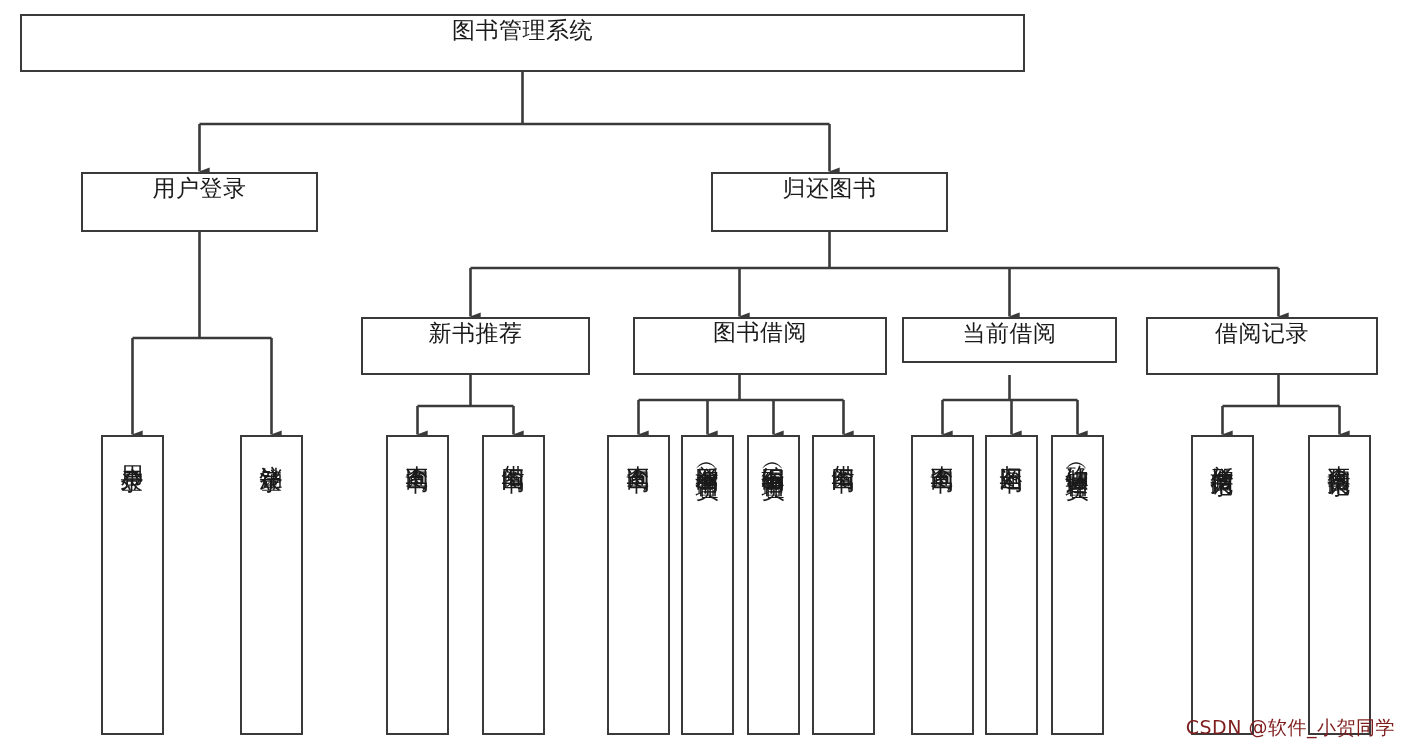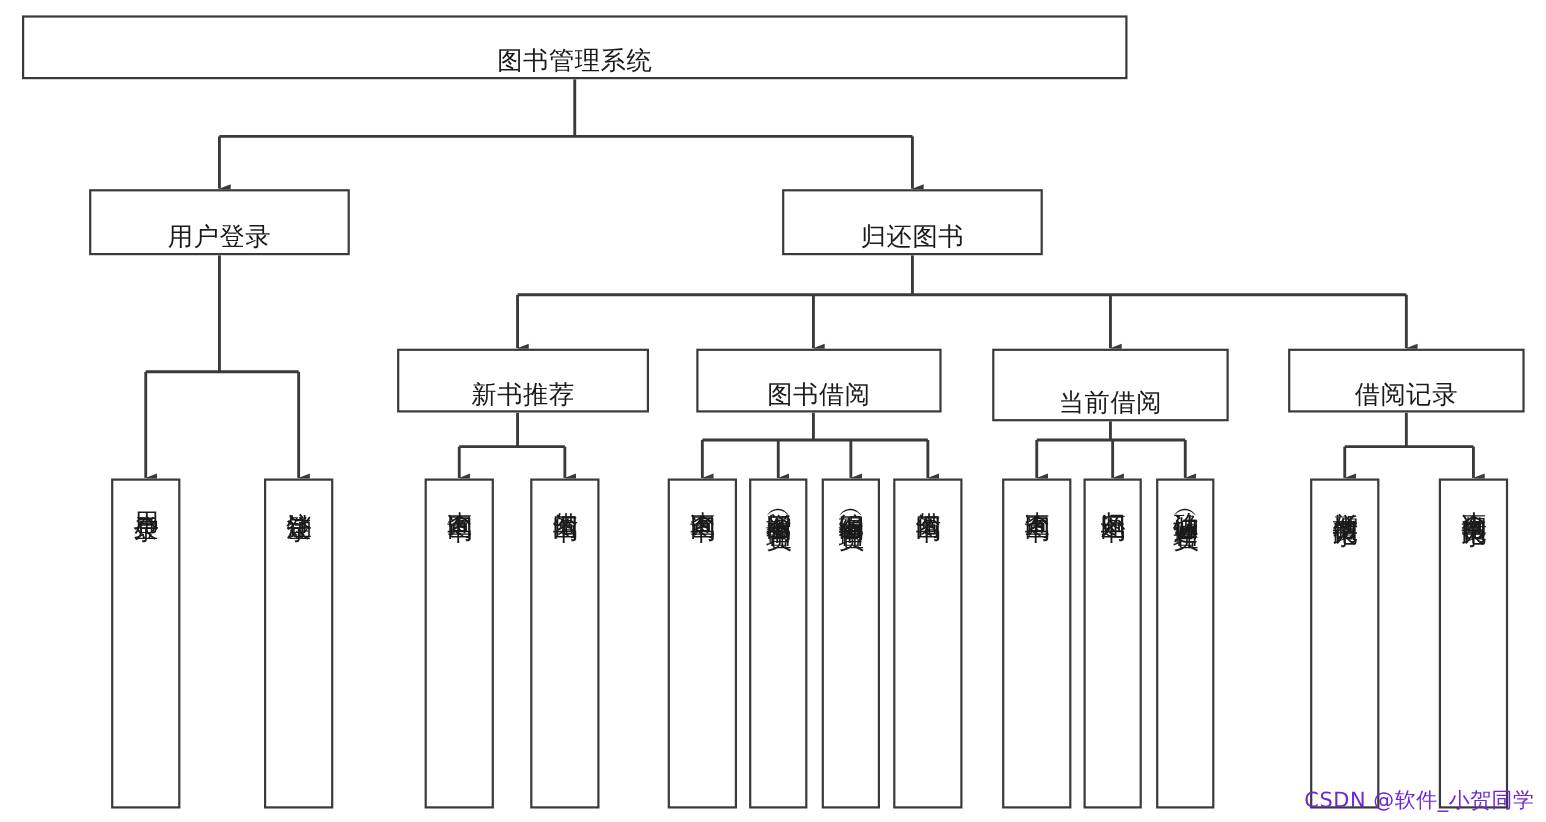--- a/index.html
+++ b/index.html
@@ -24,21 +24,21 @@
     top: 0;
     width: 1405px;
     height: 747px;
   }
   .node {
     position: absolute;
     box-sizing: border-box;
     background: #ffffff;
     border: 2px solid #3a3a3a;
     display: flex;
-    align-items: flex-end;
+    align-items: flex-start;
     justify-content: center;
     color: #1a1a1a;
   }
   .node .node-label {
     display: block;
     text-align: center;
     line-height: 1.22;
     letter-spacing: 0.5px;
   }
   .node.horiz .node-label {
@@ -59,21 +59,21 @@
     white-space: nowrap;
   }
   .node.root {
     border-width: 2px;
   }
   #watermark {
     position: absolute;
     right: 10px;
     bottom: 6px;
     font-size: 19px;
-    color: #6d28d9;
+    color: #7f1d1d;
     letter-spacing: 0.5px;
     white-space: nowrap;
     pointer-events: none;
   }
 </style>
 </head>
 <body>
 
 <div id="diagram-root">
   <svg id="diagram-svg" viewBox="0 0 1405 747" xmlns="http://www.w3.org/2000/svg">
@@ -125,27 +125,27 @@
       </div>
       <div class="node horiz" style="left: 81px; top: 172px; width: 237px; height: 60px;">
         <span class="node-label">用户登录</span>
       </div>
       <div class="node horiz" style="left: 711px; top: 172px; width: 237px; height: 60px;">
         <span class="node-label">归还图书</span>
       </div>
       <div class="node horiz" style="left: 361px; top: 317px; width: 229px; height: 58px;">
         <span class="node-label">新书推荐</span>
       </div>
-      <div class="node horiz" style="left: 633px; top: 317px; width: 223px; height: 58px; font-family: Liberation Serif, serif;">
+      <div class="node horiz" style="left: 633px; top: 317px; width: 254px; height: 58px; font-family: Liberation Serif, serif;">
         <span class="node-label">图书借阅</span>
       </div>
-      <div class="node horiz" style="left: 902px; top: 317px; width: 215px; height: 66px;">
+      <div class="node horiz" style="left: 902px; top: 317px; width: 215px; height: 46px;">
         <span class="node-label">当前借阅</span>
       </div>
-      <div class="node horiz" style="left: 1171px; top: 317px; width: 215px; height: 58px;">
+      <div class="node horiz" style="left: 1146px; top: 317px; width: 232px; height: 58px;">
         <span class="node-label">借阅记录</span>
       </div>
       <div class="node vert" style="left: 101px; top: 435px; width: 63px; height: 300px;">
         <span class="node-label">用户登录</span>
       </div>
       <div class="node vert" style="left: 240px; top: 435px; width: 63px; height: 300px;">
         <span class="node-label">注销登录</span>
       </div>
       <div class="node vert" style="left: 386px; top: 435px; width: 63px; height: 300px;">
         <span class="node-label">查询图书</span>

